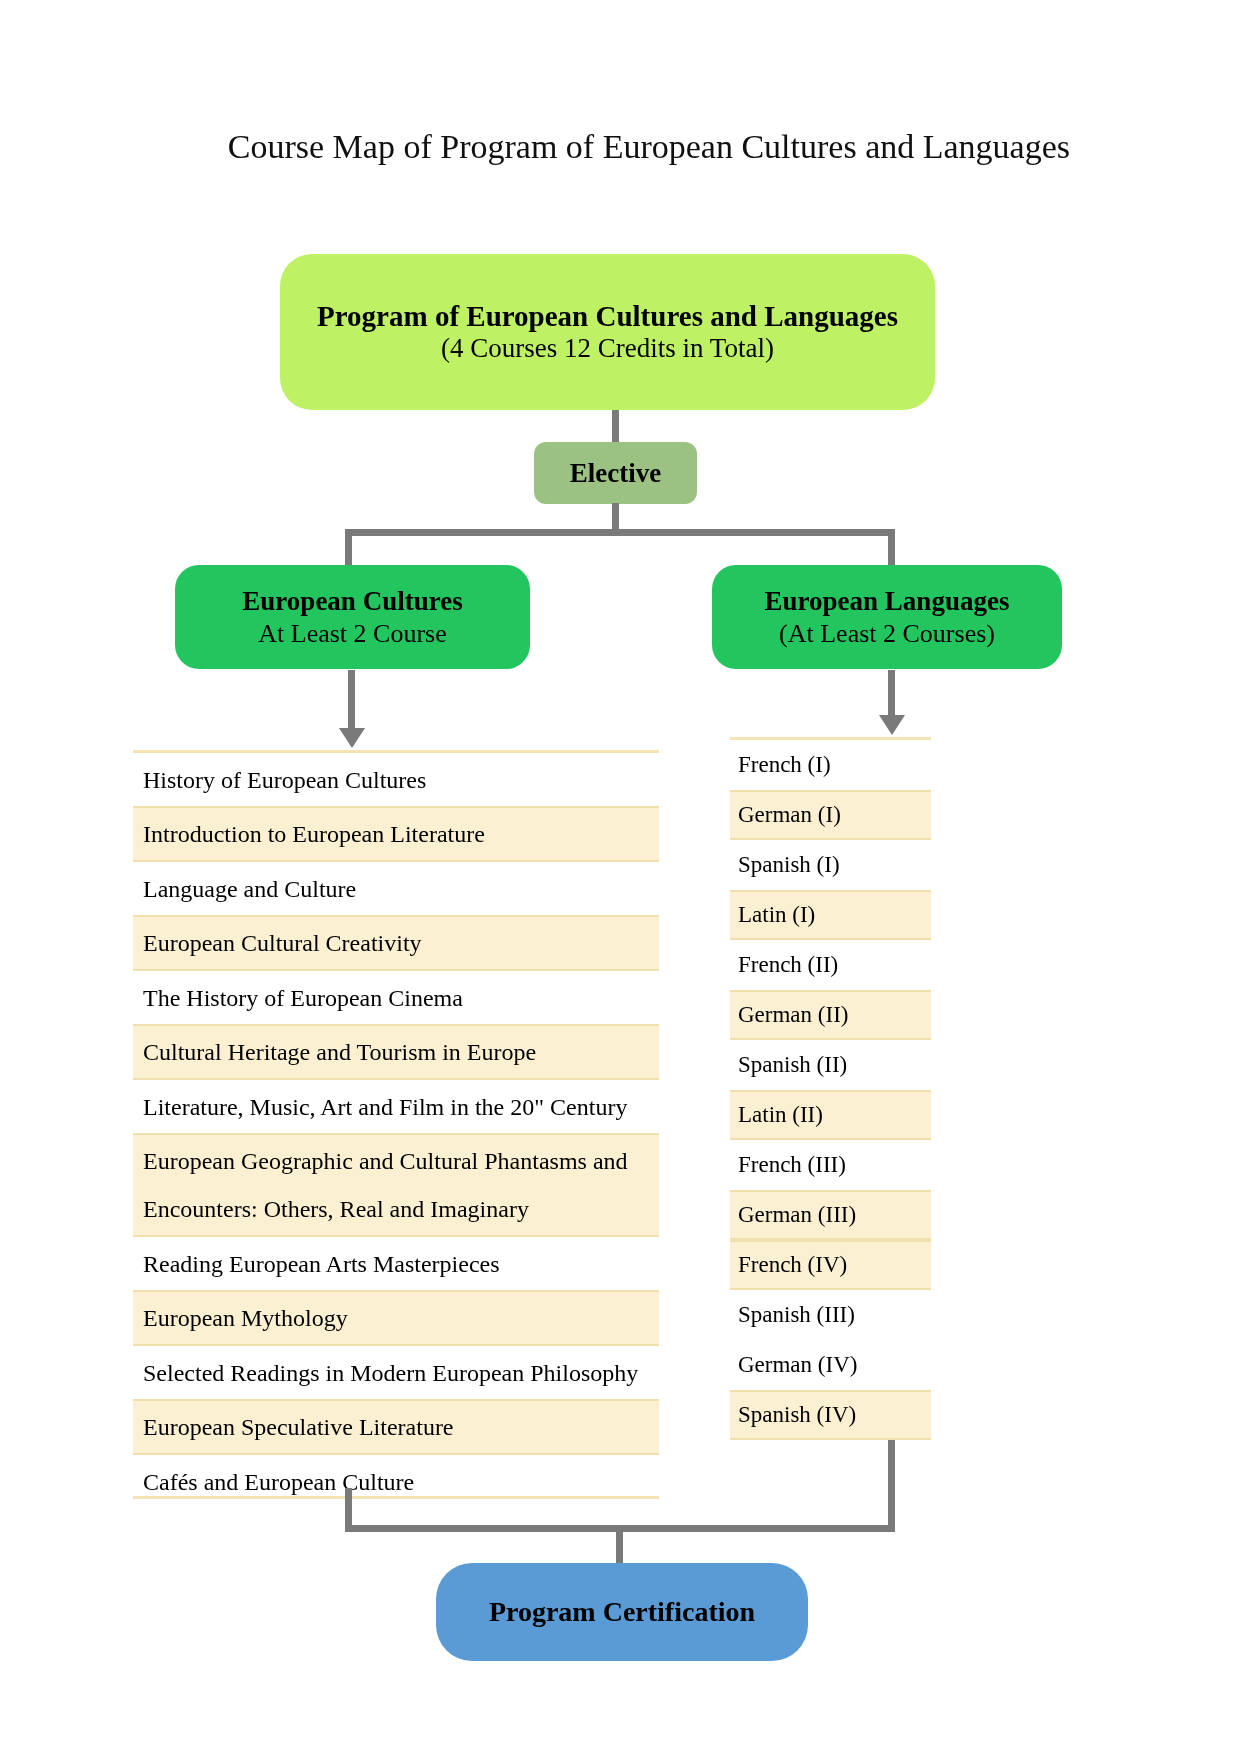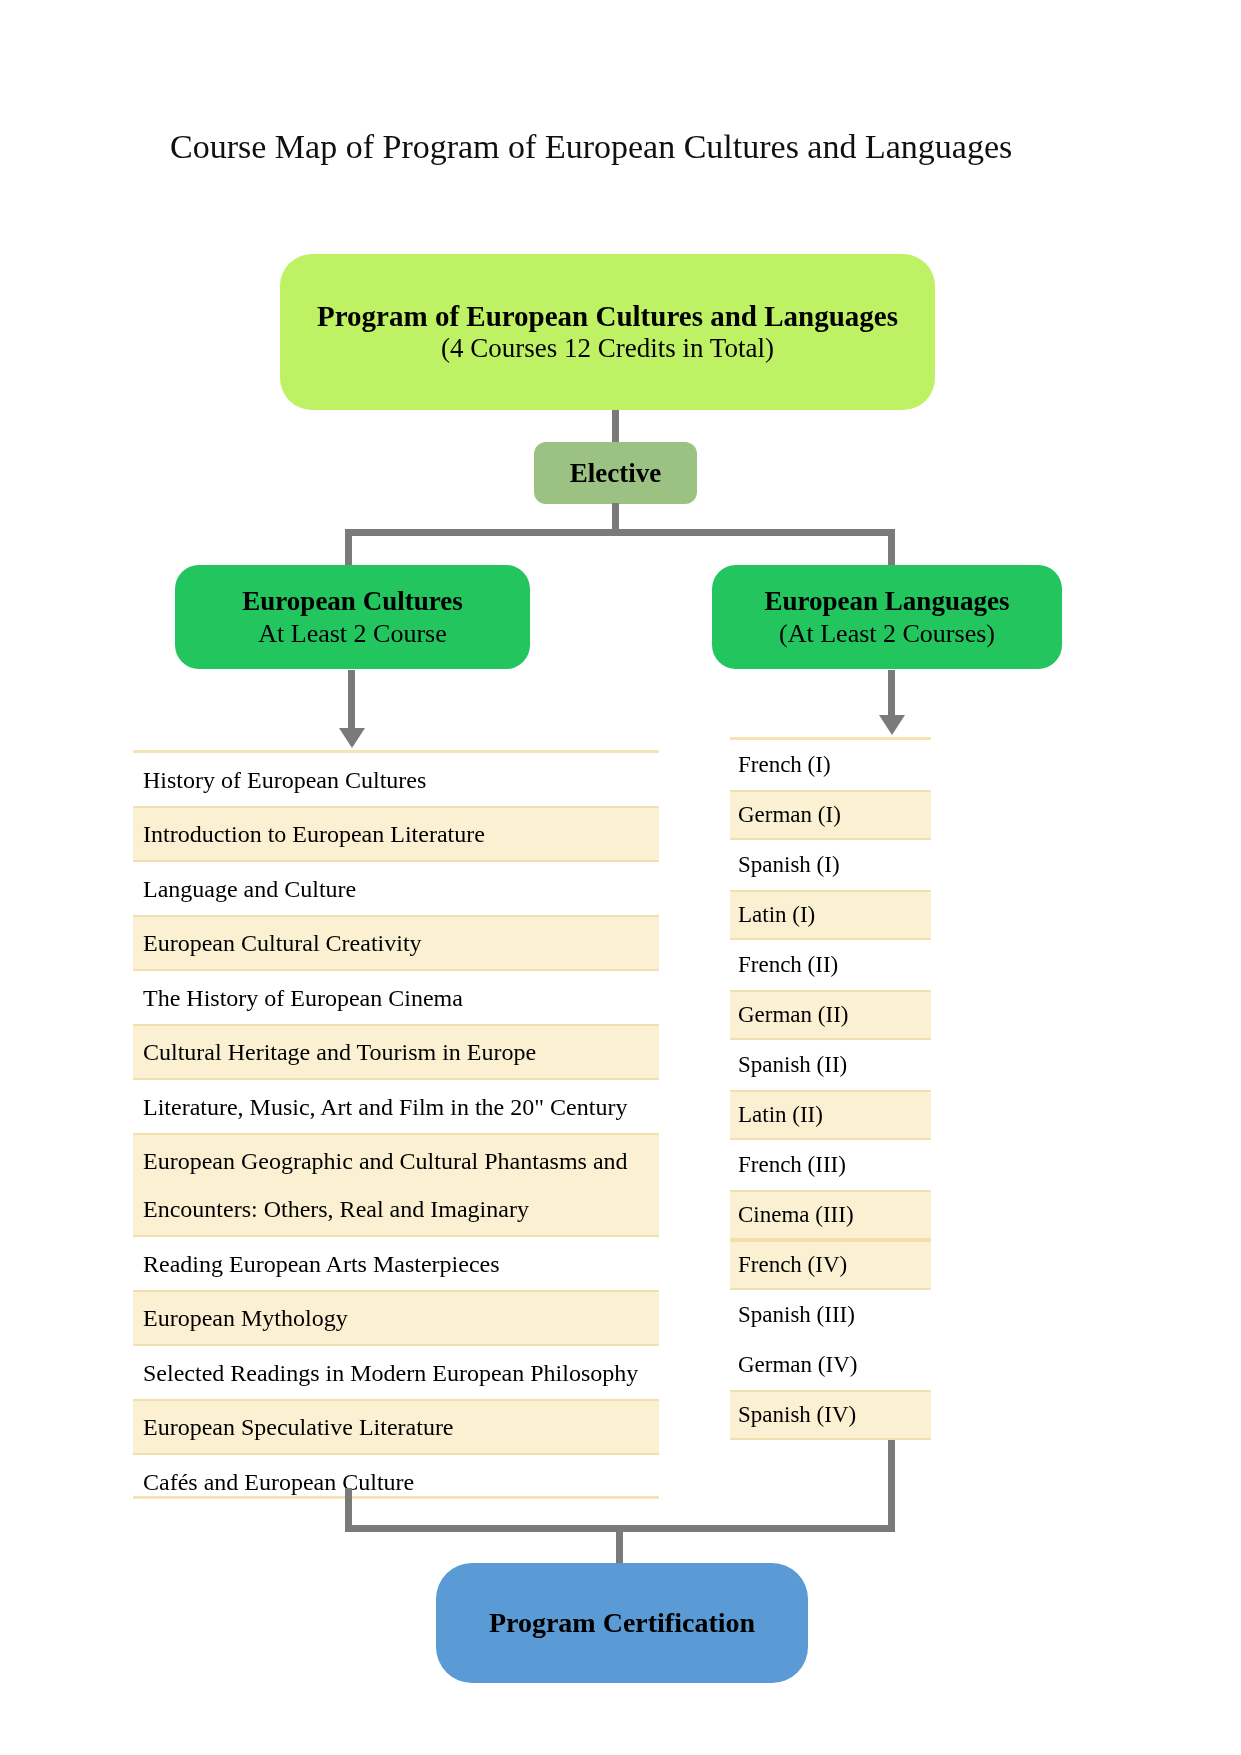--- a/index.html
+++ b/index.html
@@ -6,38 +6,38 @@
   #canvas {
     position:relative; width:1241px; height:1755px; margin:0 auto;
     background:#ffffff; overflow:hidden;
     font-family:"Liberation Serif", serif; color:#000;
   }
   .abs { position:absolute; }
 
   
   #page-title {
     left:170px; top:122px; width:900px;
-    font-size:34px; line-height:1.45; text-align:left; color:#101010;
+    font-size:34px; line-height:1.45; text-align:right; color:#101010;
   }
 
   
   .node { display:flex; flex-direction:column; align-items:center; justify-content:center; text-align:center; box-sizing:border-box; }
   #program-box { left:280px; top:254px; width:655px; height:156px; background:#bef264; border-radius:32px; }
   #program-box .t1 { font-weight:bold; font-size:29px; }
   #program-box .t2 { font-size:27px; }
 
   #elective-box { left:534px; top:442px; width:163px; height:62px; background:#9cc283; border-radius:12px; font-weight:bold; font-size:27px; }
 
   .category-box { background:#22c55e; border-radius:24px; }
   #cultures-box { left:175px; top:565px; width:355px; height:104px; }
   #languages-box { left:712px; top:565px; width:350px; height:104px;text-align:right; }
   .category-box .t1 { font-weight:bold; font-size:27px; }
   .category-box .t2 { font-size:26px; margin-top:2px; }
 
-  #certification-box { left:436px; top:1563px; width:372px; height:120px; background:#5b9bd5; border-radius:36px; font-weight:bold; font-size:28px; }
+  #certification-box { left:436px; top:1563px; width:372px; height:98px; background:#5b9bd5; border-radius:36px; font-weight:bold; font-size:28px; }
 
   
   .line { background:#7a7a7a; }
   #conn-v1 { left:612px; top:410px; width:7px; height:33px; }
   #conn-v2 { left:612px; top:503px; width:7px; height:28px; }
   #branch-h { left:345px; top:529px; width:550px; height:7px; }
   #branch-vl { left:345px; top:529px; width:7px; height:38px; }
   #branch-vr { left:888px; top:529px; width:7px; height:38px; }
 
   .arrow-shaft { width:7px; }
@@ -189,21 +189,21 @@
 
       <div class="course-row stripe">
         <span>Latin (II)</span>
       </div>
 
       <div class="course-row">
         <span>French (III)</span>
       </div>
 
       <div class="course-row stripe">
-        <span>Cinema (III)</span>
+        <span>German (III)</span>
       </div>
 
       <div class="course-row stripe">
         <span>French (IV)</span>
       </div>
 
       <div class="course-row">
         <span>Spanish (III)</span>
       </div>
 

